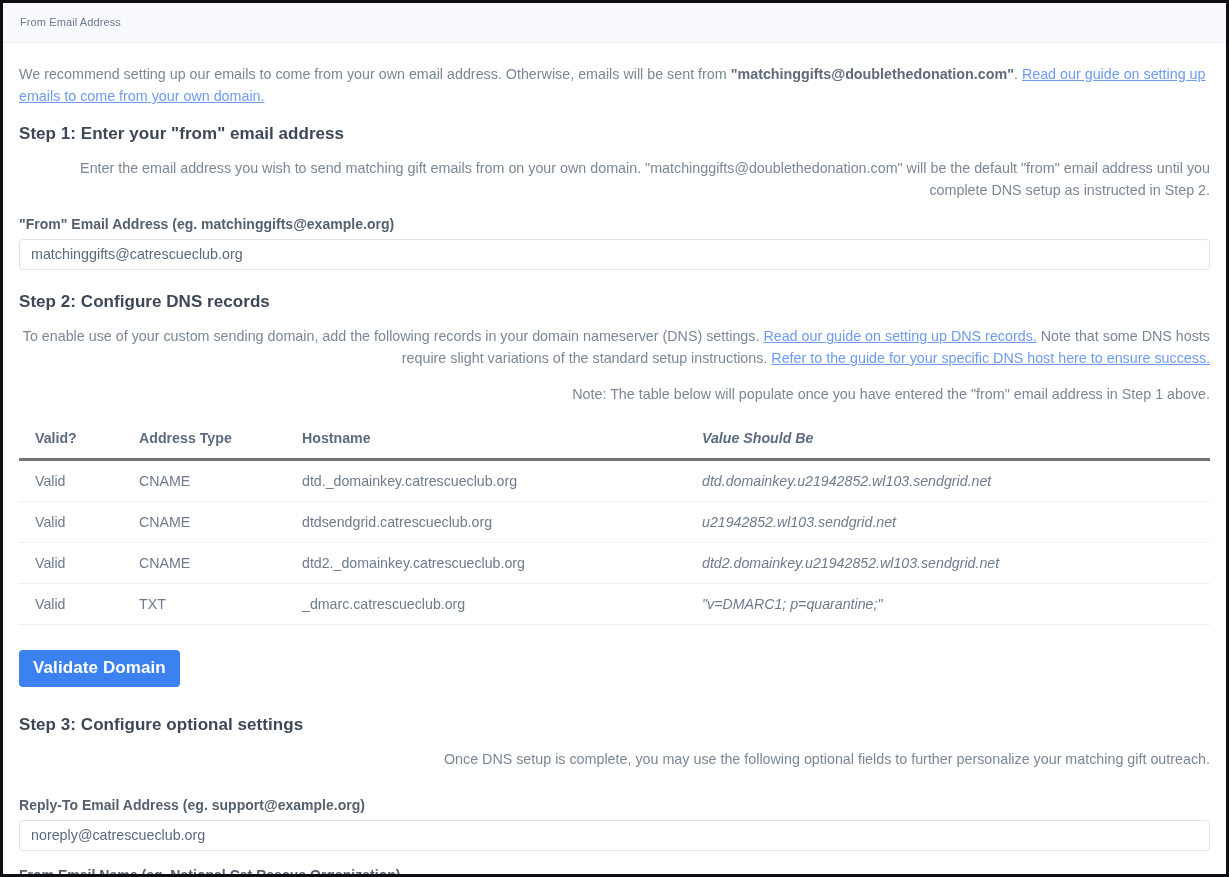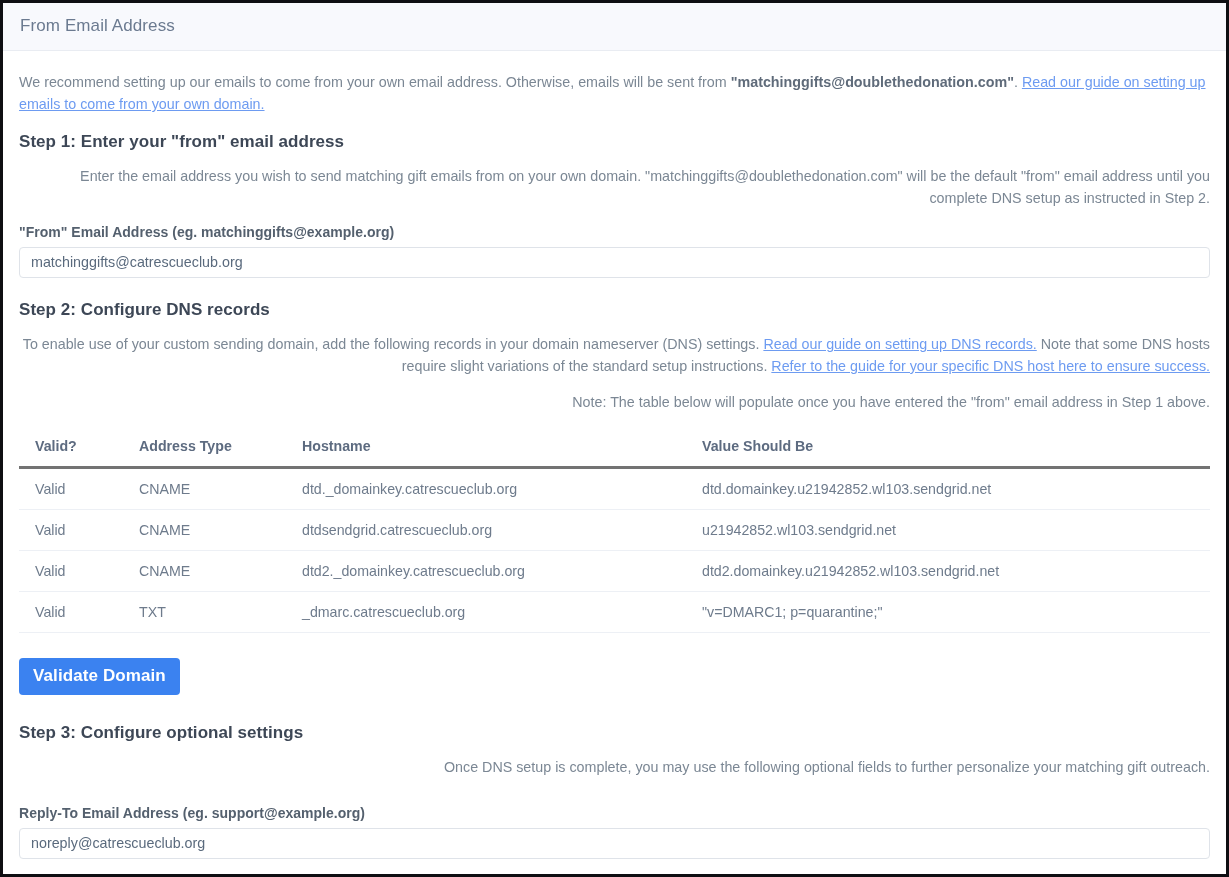--- a/index.html
+++ b/index.html
@@ -29,21 +29,21 @@
     display: flex;
     flex-direction: column;
   }
   .card-header {
     background: #f8f9fd;
     border-bottom: 1px solid #e9ecf2;
     padding: 13px 17px 14px 17px;
     flex: 0 0 auto;
   }
   .card-header-title {
-    font-size: 17px;
+    font-size: 11px;
     color: #6b7a90;
     font-weight: 400;
     letter-spacing: .1px;
   }
   .card-body {
     padding: 20px 16px 0 16px;
     flex: 1 1 auto;
   }
   p.intro, p.para {
     margin: 0 0 0 0;
@@ -108,21 +108,21 @@
   table.dns-table tbody td {
     padding: 12px 8px 12px 8px;
     border-bottom: 1px solid #edf0f5;
     color: #6e7b8c;
     vertical-align: middle;
   }
   table.dns-table tbody tr:last-child td { border-bottom: 1px solid #edf0f5; }
   .col-valid { width: 112px; padding-left: 16px !important; }
   .col-type  { width: 163px; }
   .col-host  { width: 400px; }
-  .col-value { width: auto; }
+  .col-value { width: auto; font-style: italic; }
   td.valid-cell { color: #45d98a; }
   .btn {
     display: inline-block;
     border: none;
     border-radius: 4px;
     background: #3b82f0;
     color: #ffffff;
     font-family: "Liberation Sans", sans-serif;
     font-weight: bold;
     font-size: 17px;

